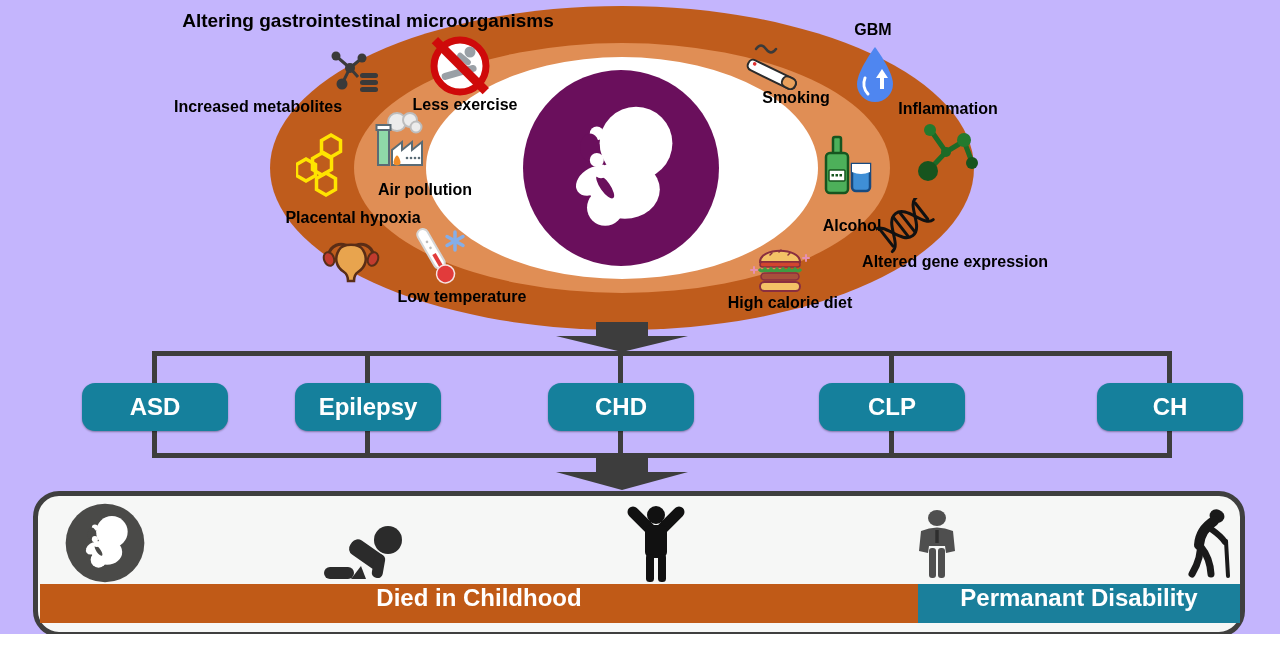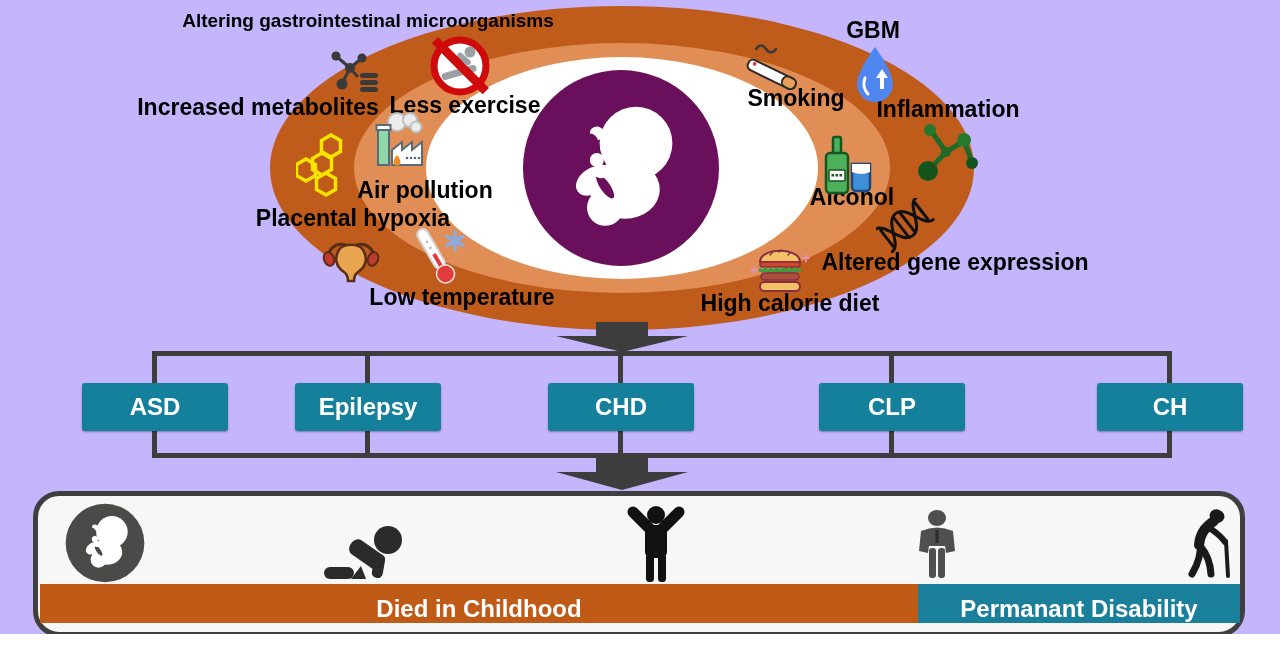--- a/index.html
+++ b/index.html
@@ -1,30 +1,30 @@
 <!DOCTYPE html>
 <html><head>
 <meta charset="utf-8">
 <style>
   html,body{margin:0;padding:0}
   .page{position:relative;width:1280px;height:634px;background:#c4b5fd;
         font-family:Liberation Sans, sans-serif;overflow:hidden}
   .abs{position:absolute}
   .ellipse{position:absolute;border-radius:50%}
   .lbl{position:absolute;transform:translate(-50%,-50%);font-weight:bold;
-       font-size:23px;color:#000;white-space:nowrap}
+       font-size:16px;color:#000;white-space:nowrap}
   .lbl.big{font-size:19px}
   .line{position:absolute;background:#3d3d3d}
   .cond{position:absolute;top:383px;width:146px;height:48px;background:#15809c;
-        border-radius:3px;color:#fff;font-weight:bold;font-size:24px;
+        border-radius:13px;color:#fff;font-weight:bold;font-size:24px;
         display:flex;align-items:center;justify-content:center;
         box-shadow:0 1px 2px rgba(0,0,0,.35)}
   .outcome-box{position:absolute;left:33px;top:491px;width:1202px;height:136px;
         border:5px solid #3f3f3f;border-radius:26px;background:#f6f7f6}
-  .bar{position:absolute;top:584px;height:39px;display:flex;align-items:flex-end;
+  .bar{position:absolute;top:584px;height:39px;display:flex;align-items:flex-start;
        justify-content:center;color:#fff;font-weight:bold;font-size:24px}
   .bar.orange{left:40px;width:878px;background:#c05a17}
   .bar.teal{left:918px;width:322px;background:#1a7f9b}
   svg{display:block}
 </style>
 </head>
 <body>
 
 <div class="page">
 
@@ -53,21 +53,21 @@
 
   <div class="lbl big" style="left:368px;top:21px">Altering gastrointestinal microorganisms</div>
   <div class="lbl" style="left:465px;top:105px">Less exercise</div>
   <div class="lbl" style="left:258px;top:107px">Increased metabolites</div>
   <div class="lbl" style="left:425px;top:190px">Air pollution</div>
   <div class="lbl" style="left:353px;top:218px">Placental hypoxia</div>
   <div class="lbl" style="left:462px;top:297px">Low temperature</div>
   <div class="lbl" style="left:796px;top:98px">Smoking</div>
   <div class="lbl" style="left:873px;top:30px">GBM</div>
   <div class="lbl" style="left:948px;top:109px">Inflammation</div>
-  <div class="lbl" style="left:852px;top:197px">Alcohol</div>
+  <div class="lbl" style="left:852px;top:226px">Alcohol</div>
   <div class="lbl" style="left:955px;top:262px">Altered gene expression</div>
   <div class="lbl" style="left:790px;top:303px">High calorie diet</div>
 
   <svg class="abs" style="left:328px;top:46px" width="54" height="50" viewBox="0 0 54 50">
     <g stroke="#3a3a3a" stroke-width="3" fill="none">
       <path d="M8 10 L22 22 L14 38 M22 22 L34 12 M22 22 L30 31"></path>
     </g>
     <g fill="#3a3a3a">
       <circle cx="8" cy="10" r="4.5"></circle>
         <circle cx="14" cy="38" r="5.5"></circle>

